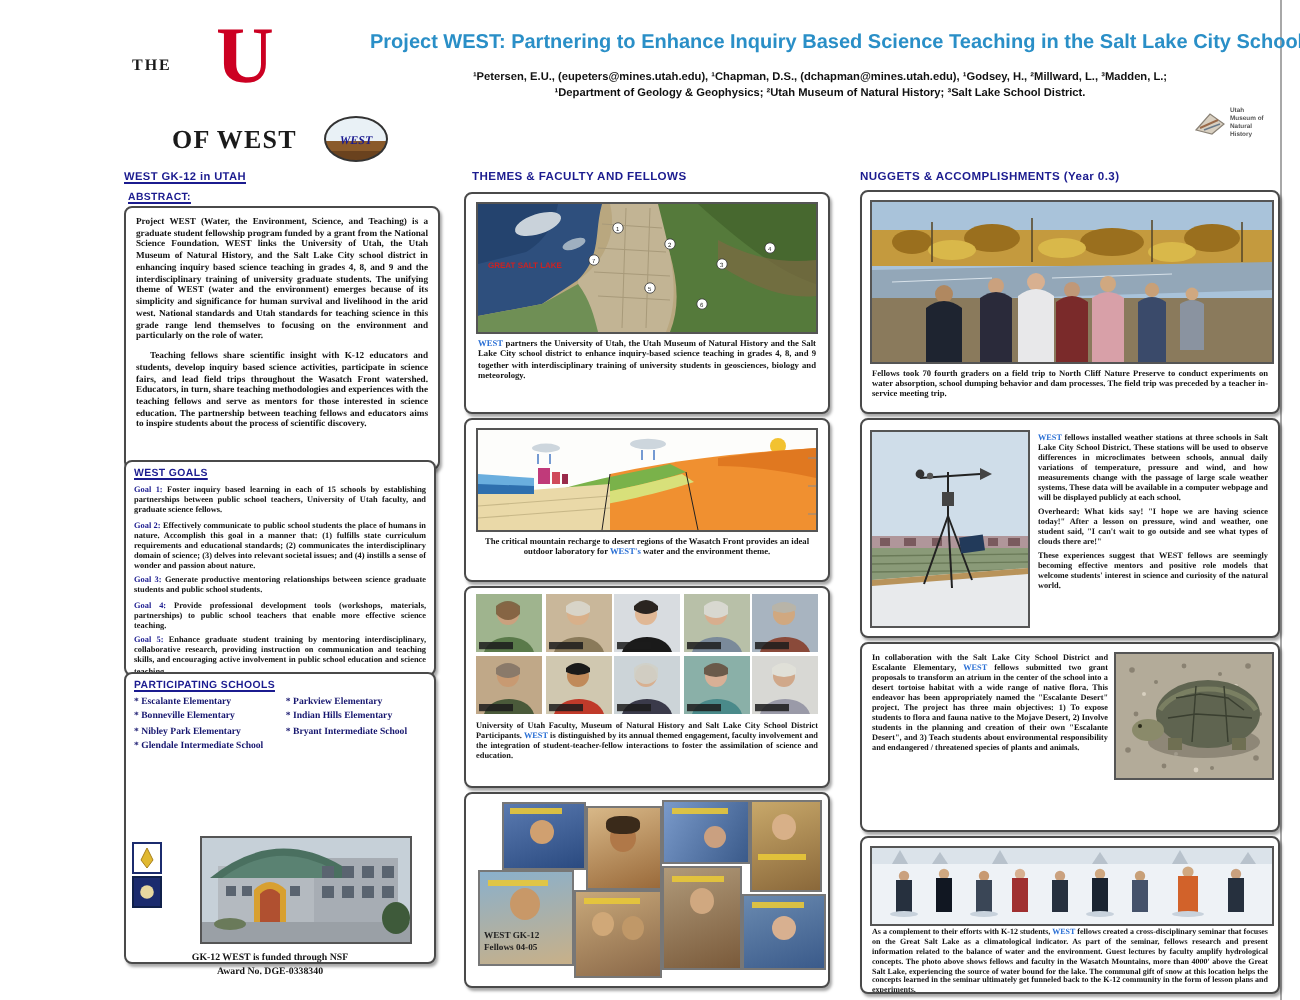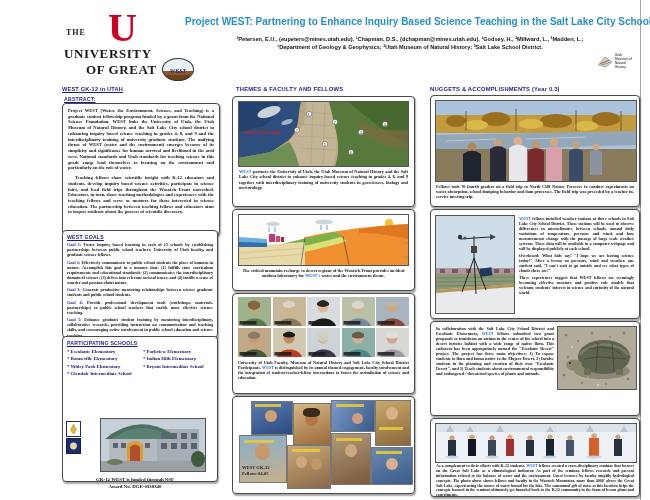--- a/index.html
+++ b/index.html
@@ -31,22 +31,21 @@
 </head>
 <body>
 
 <div class="abs" style="left:0;top:0;width:650px;height:500px;">
 
   <div class="abs" style="left:640px;top:0;width:1px;height:500px;background:#a8a8a8;"></div>
 
   <div class="abs" style="left:64px;top:12px;width:118px;height:66px;">
     <span class="abs ulogo-serif" style="left:2px;top:16px;font-size:8px;letter-spacing:1px;">THE</span>
     <span class="abs ulogo-serif" style="left:44px;top:-8px;font-size:40px;color:#cc0022;">U</span>
-    <span class="abs ulogo-serif" style="left:0px;top:34px;font-size:13px;letter-spacing:.6px;">UNIVERSITY</span>
-    <span class="abs ulogo-serif" style="left:22px;top:50px;font-size:13px;letter-spacing:.6px;">OF GREAT</span>
+    <span class="abs ulogo-serif" style="left:22px;top:50px;font-size:13px;letter-spacing:.6px;">OF WEST</span>
   </div>
 
   <div class="abs title" style="left:185px;top:16px;width:450px;">Project WEST: Partnering to Enhance Inquiry Based Science Teaching in the Salt Lake City School District</div>
   <div class="abs authors" style="left:185px;top:36px;width:450px;">¹Petersen, E.U., (eupeters@mines.utah.edu),  ¹Chapman, D.S., (dchapman@mines.utah.edu), ¹Godsey, H., ²Millward, L., ³Madden, L.;</div>
   <div class="abs authors" style="left:185px;top:44px;width:450px;">¹Department of Geology &amp; Geophysics; ²Utah Museum of Natural History; ³Salt Lake School District.</div>
 
   <div class="abs" style="left:162px;top:58px;width:30px;height:21px;border:1px solid #333;border-radius:50%;
        background:linear-gradient(#e9f1f6 0 55%, #8a5a2a 55% 78%, #6a421e 78% 100%);text-align:center;">
     <span style="font-family:'Liberation Serif',serif;font-style:italic;font-weight:bold;font-size:6px;color:#1b1b8f;line-height:11px;">WEST</span>
   </div>

